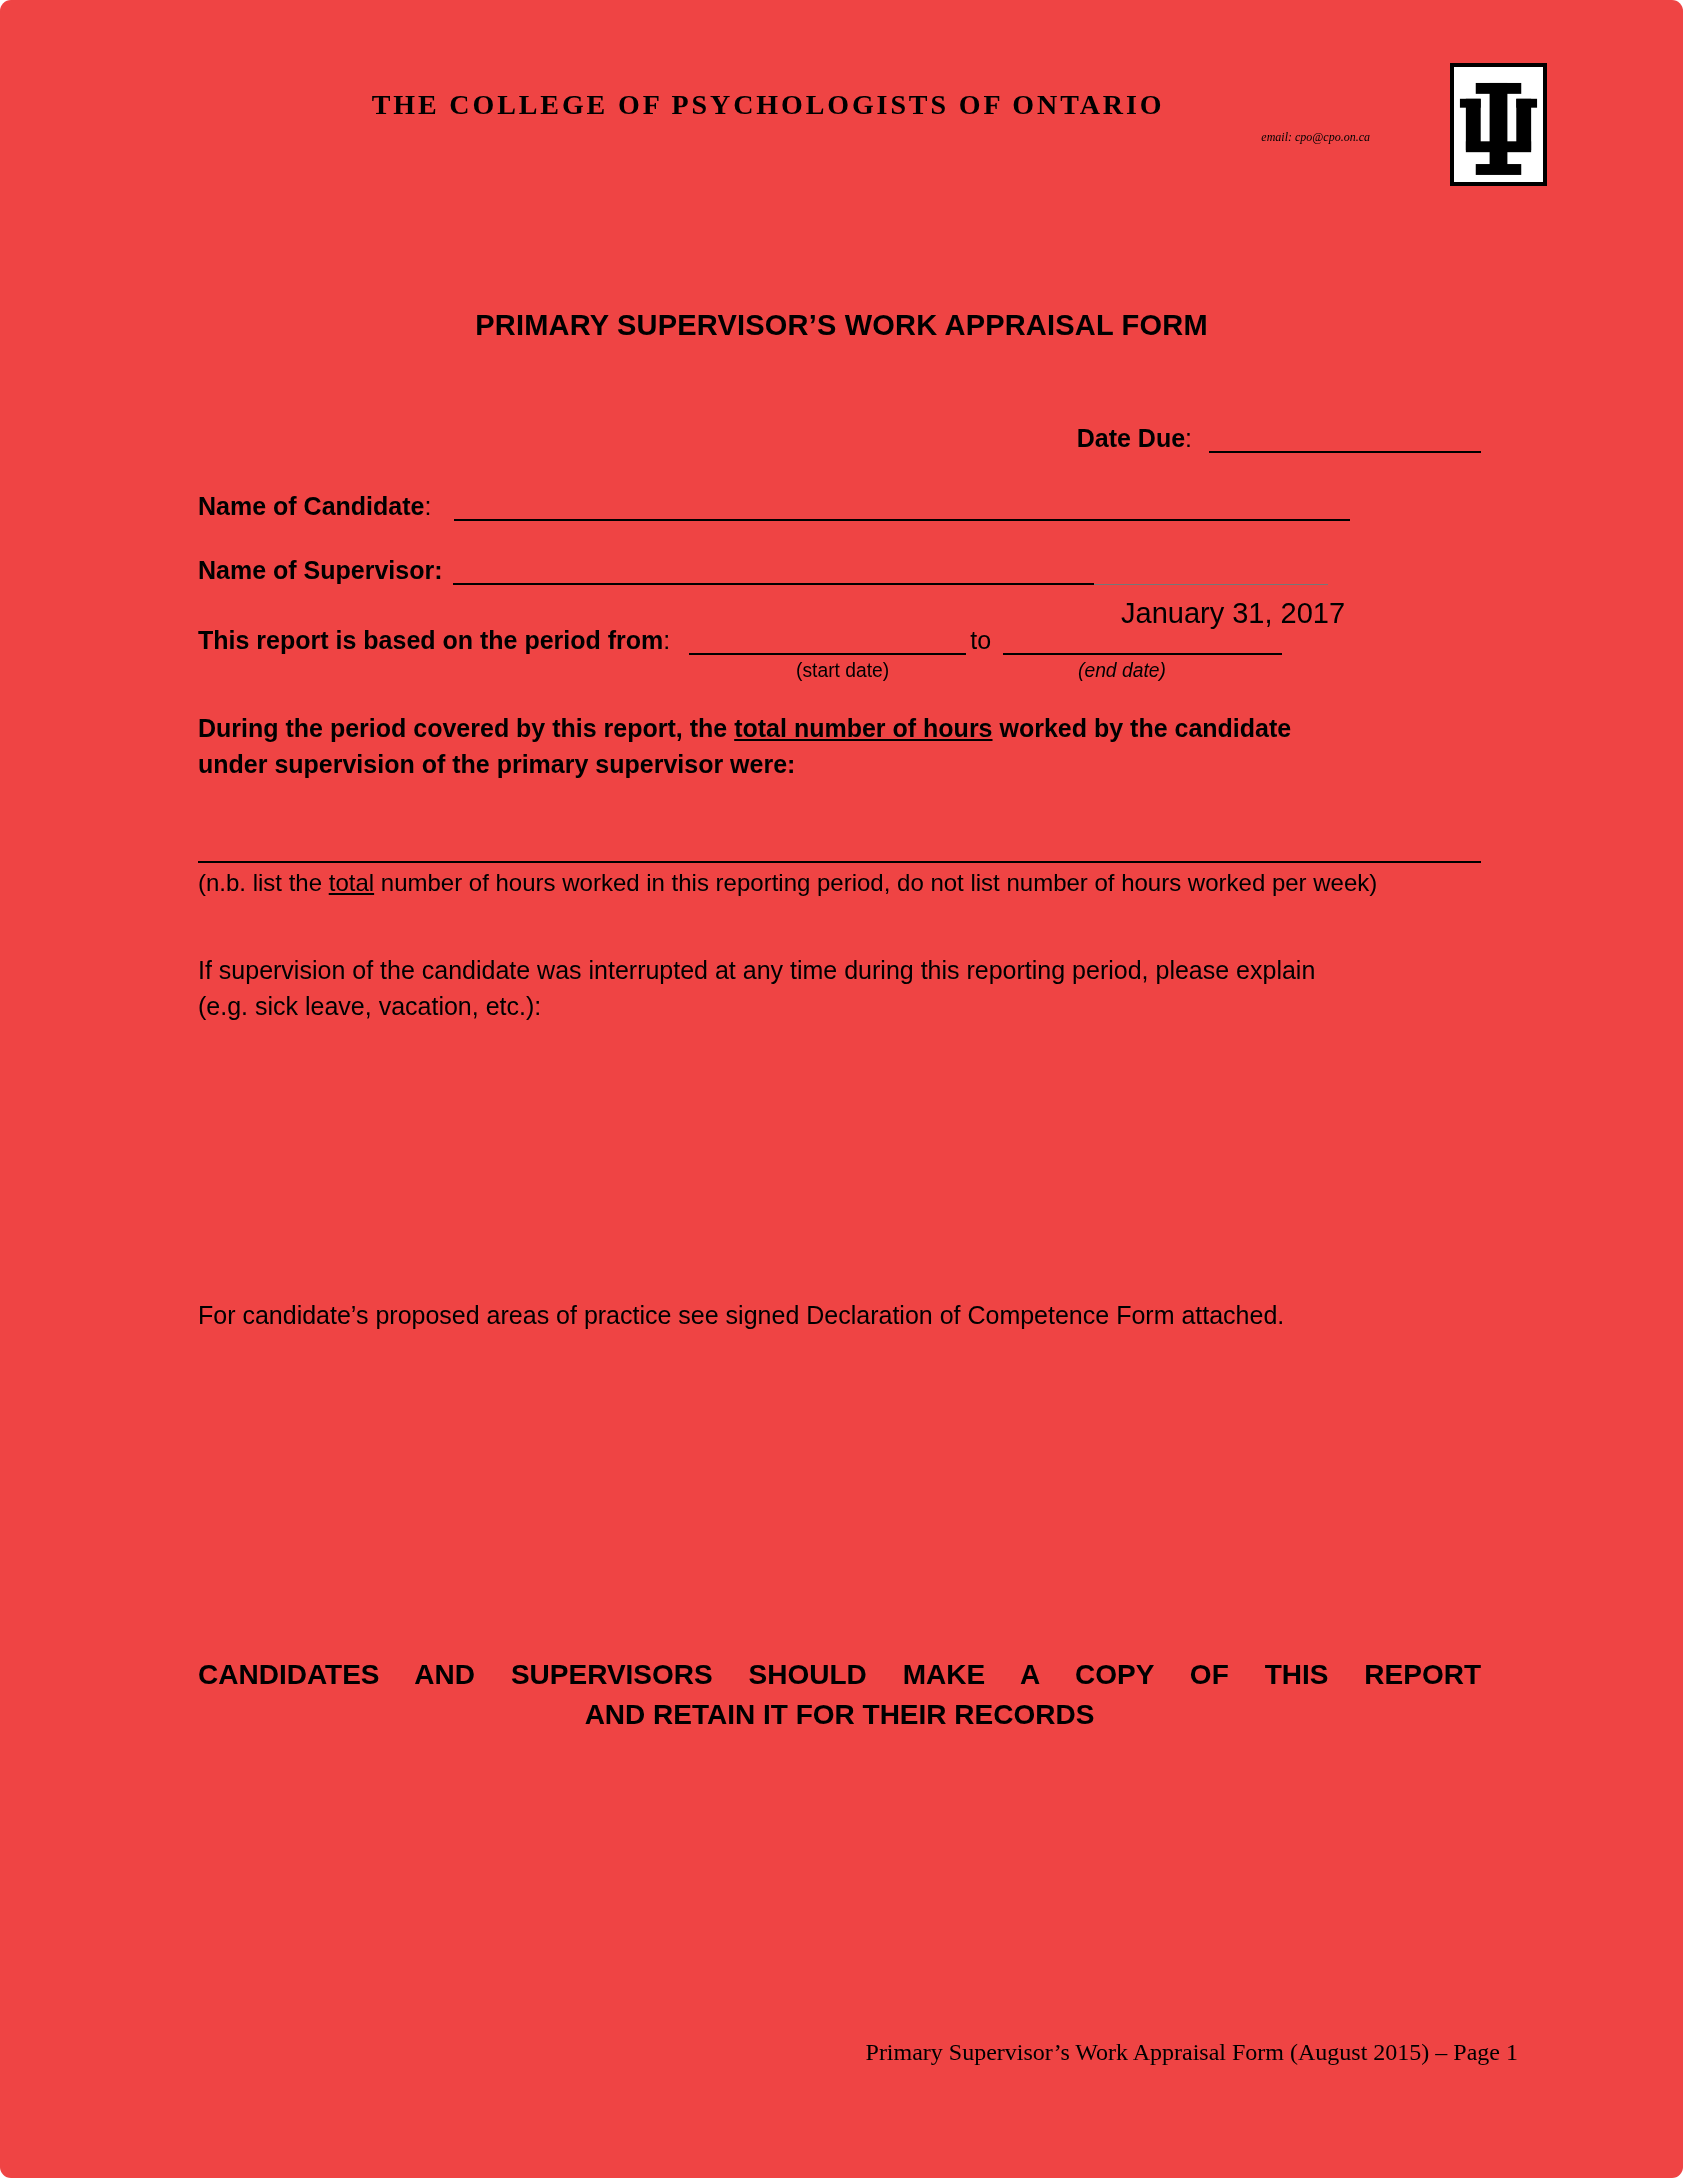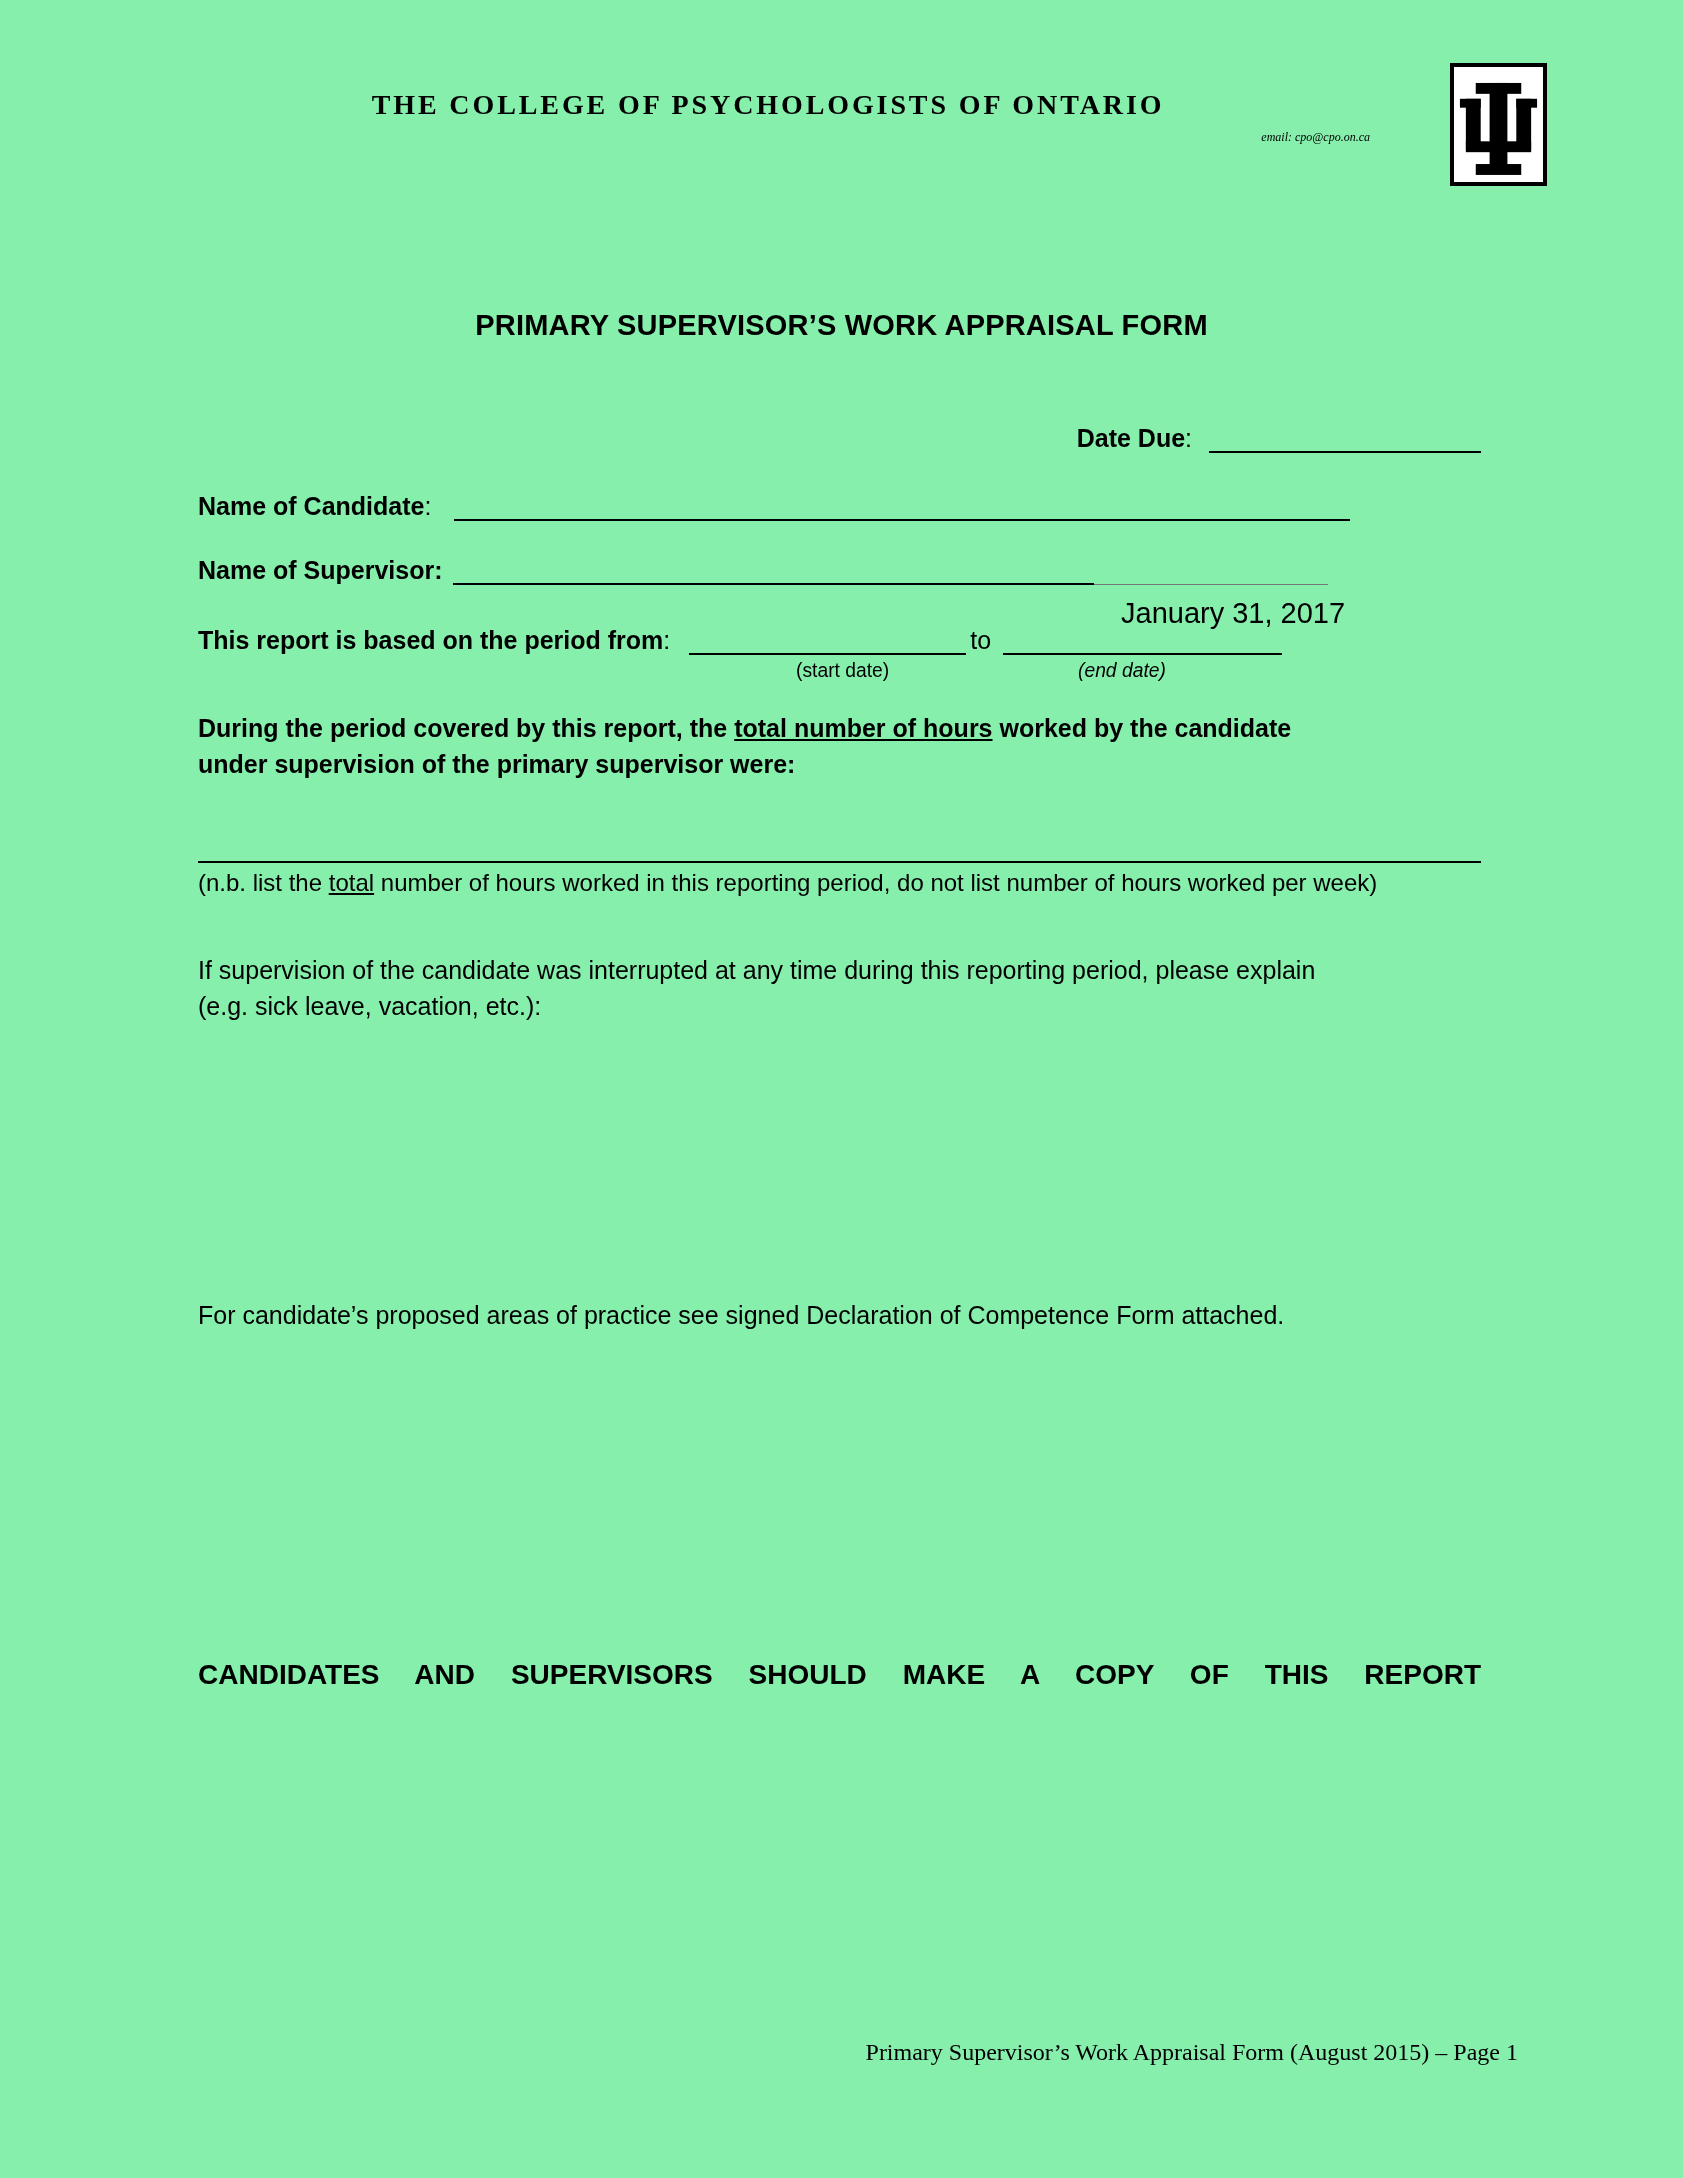--- a/index.html
+++ b/index.html
@@ -4,24 +4,25 @@
 <style>
   html, body {
     margin: 0;
     padding: 0;
     background: #ffffff;
   }
   .page {
     position: relative;
     width: 1683px;
     height: 2178px;
-    background: #86efac;
+    background: #ef4444;
     font-family: "Liberation Sans", sans-serif;
     color: #000000;
     overflow: hidden;
+    border-radius: 11px;
   }
 
   
   .letterhead {
     position: absolute;
     left: 0;
     top: 85px;
     width: 1683px;
   }
   .lh-inner {
@@ -299,20 +300,21 @@
     <div class="row nb-note">
       <span>(n.b. list the </span><span class="u">total</span><span> number of hours worked in this reporting period, do not list number of hours worked per week)</span>
     </div>
 
     <div class="row interrupt-note">If supervision of the candidate was interrupted at any time during this reporting period, please explain (e.g. sick leave, vacation, etc.):</div>
 
     <div class="row competence-note">For candidate’s proposed areas of practice see signed Declaration of Competence Form attached.</div>
 
     <div class="row retain-notice">
       <span class="ln1">CANDIDATES AND SUPERVISORS SHOULD MAKE A COPY OF THIS REPORT</span>
+      <span class="ln2">AND RETAIN IT FOR THEIR RECORDS</span>
     </div>
 
   </div>
 
   <div class="footer">Primary Supervisor’s Work Appraisal Form (August 2015) – Page 1</div>
 
 </div>
 
 
 </body></html>

